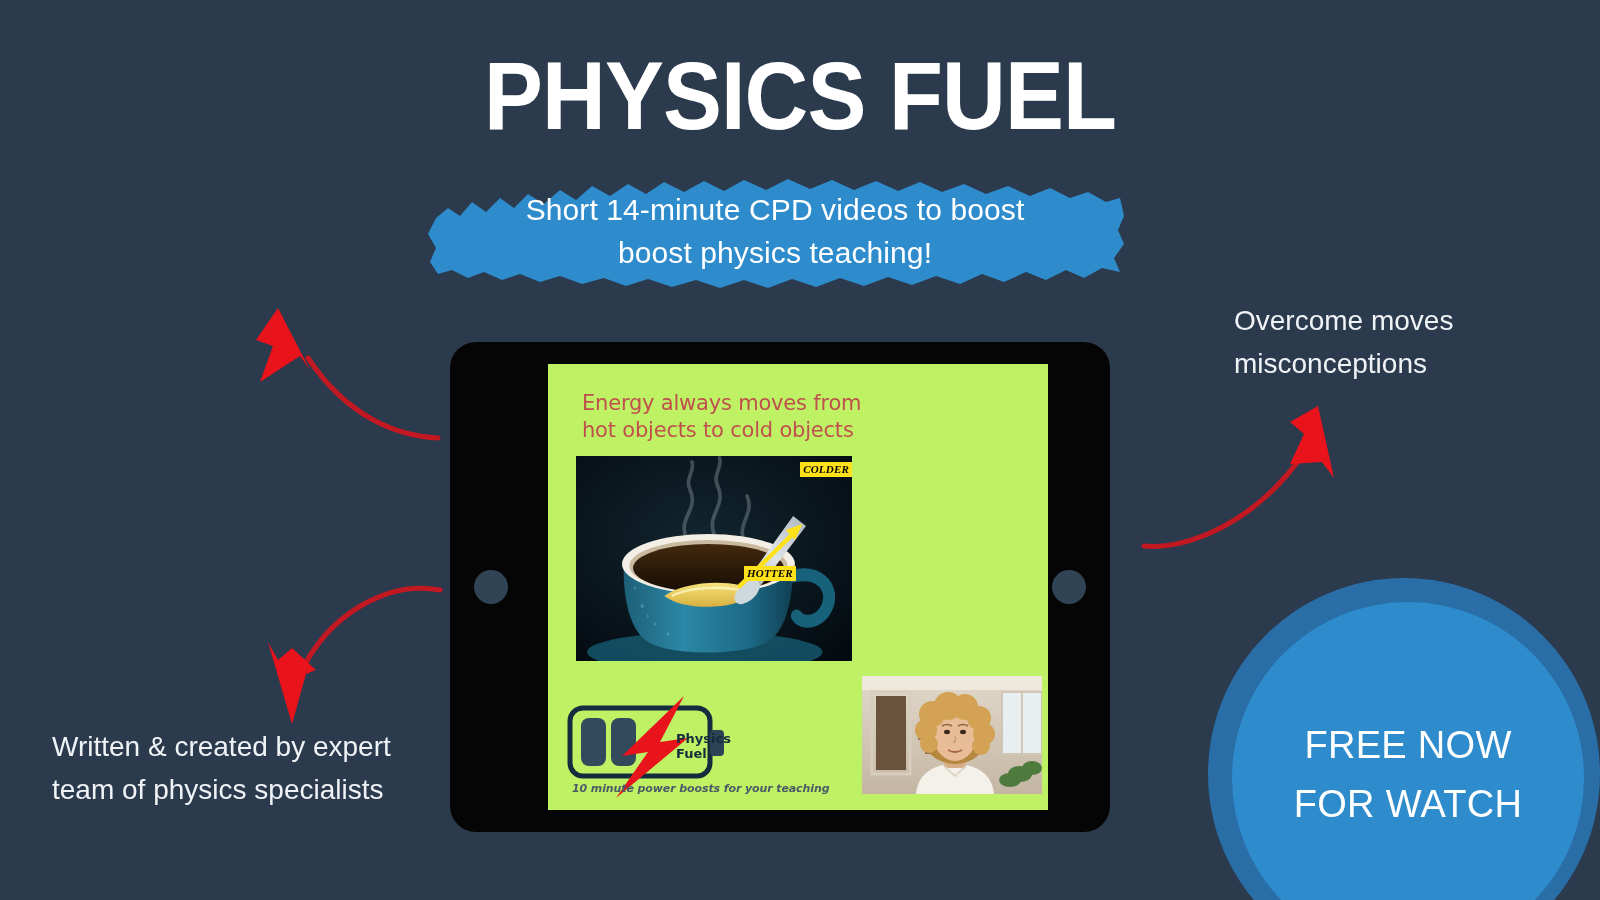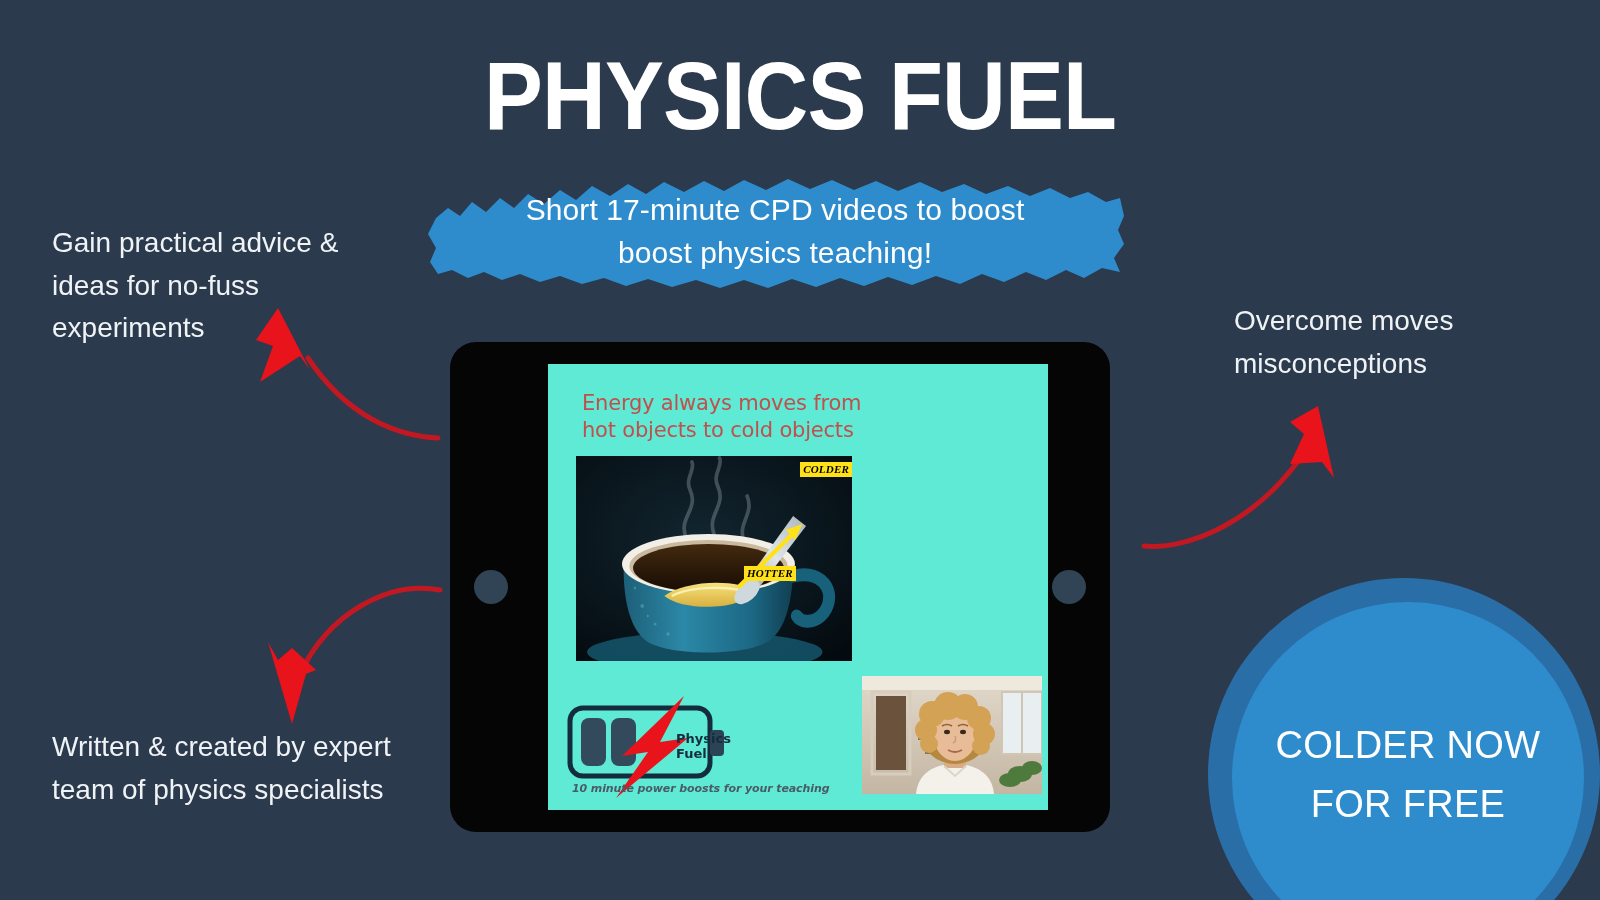--- a/index.html
+++ b/index.html
@@ -93,21 +93,21 @@
   .tablet-btn {
     position:absolute; width:34px; height:34px; border-radius:50%;
     background:#304456; top:228px;
   }
   .tablet-btn.left  { left:24px; }
   .tablet-btn.right { right:24px; }
 
   .screen {
     position:absolute; left:98px; top:22px;
     width:500px; height:446px;
-    background:#5eead4;
+    background:#bef264;
     overflow:hidden;
   }
 
   
   .slide-title {
     position:absolute; left:34px; top:26px;
     color:#c0504d;
     font-size:21px;
     line-height:1.28;
     font-family:"DejaVu Sans", sans-serif;
@@ -186,26 +186,25 @@
       <path fill="#2e8ccd" d="M16,46 L28,36 L40,44 L52,30 L66,40 L80,26 L94,36 L108,22 L124,32 L140,18
         L156,28 L172,14 L190,24 L208,12 L226,22 L244,10 L264,20 L284,9 L304,19 L324,8 L346,18
         L368,7 L390,17 L412,8 L434,18 L456,9 L478,19 L500,10 L522,20 L544,12 L566,22 L588,14
         L610,24 L630,16 L650,26 L668,20 L686,30 L700,26 L704,44 L698,58 L704,72 L694,86
         L700,100 L682,96 L664,106 L646,98 L626,108 L606,100 L584,110 L562,102 L540,112
         L516,104 L492,113 L468,105 L444,114 L420,106 L396,115 L372,107 L348,116 L324,108
         L300,116 L276,108 L252,115 L228,107 L206,114 L184,106 L162,112 L140,104 L120,110
         L100,102 L82,108 L64,100 L48,106 L32,98 L18,102 L10,90 L16,76 L8,62 Z"></path>
     </svg>
     <div class="banner-text">
-      <span>Short 17-minute CPD videos to boost</span>
+      <span>Short 14-minute CPD videos to boost</span>
       <span>boost physics teaching!</span>
     </div>
   </div>
 
-  <div class="caption cap-topleft">Gain practical advice &amp; ideas for no-fuss experiments</div>
   <div class="caption cap-botleft">Written &amp; created by expert team of physics specialists</div>
   <div class="caption cap-right">Overcome moves misconceptions</div>
 
   <svg class="arrow-svg arrow-a" viewBox="0 0 210 150">
     <path d="M200,140 C160,138 110,120 70,60" stroke="#c21822" stroke-width="5" fill="none" stroke-linecap="round"></path>
     <path d="M40,10 L72,72 L62,58 L22,84 L35,48 L18,42 Z" fill="#e8131b"></path>
   </svg>
 
   <svg class="arrow-svg arrow-b" viewBox="0 0 200 175">
     <path d="M192,38 C140,28 80,62 52,122" stroke="#c21822" stroke-width="5" fill="none" stroke-linecap="round"></path>
@@ -213,22 +212,22 @@
   </svg>
 
   <svg class="arrow-svg arrow-c" viewBox="0 0 200 175">
     <path d="M6,168 C48,172 118,146 168,72" stroke="#c21822" stroke-width="5" fill="none" stroke-linecap="round"></path>
     <path d="M180,28 L196,100 L184,84 L152,86 L166,56 L152,44 Z" fill="#e8131b"></path>
   </svg>
 
   <div class="watch-outer"></div>
   <div class="watch-inner"></div>
   <div class="watch-label">
-    <span>COLDER NOW</span>
-    <span>FOR FREE</span>
+    <span>FREE NOW</span>
+    <span>FOR WATCH</span>
   </div>
 
   <div class="tablet">
     <div class="tablet-btn left"></div>
     <div class="tablet-btn right"></div>
 
     <div class="screen">
 
       <div class="slide-title">Energy always moves from
 hot objects to cold objects</div>

